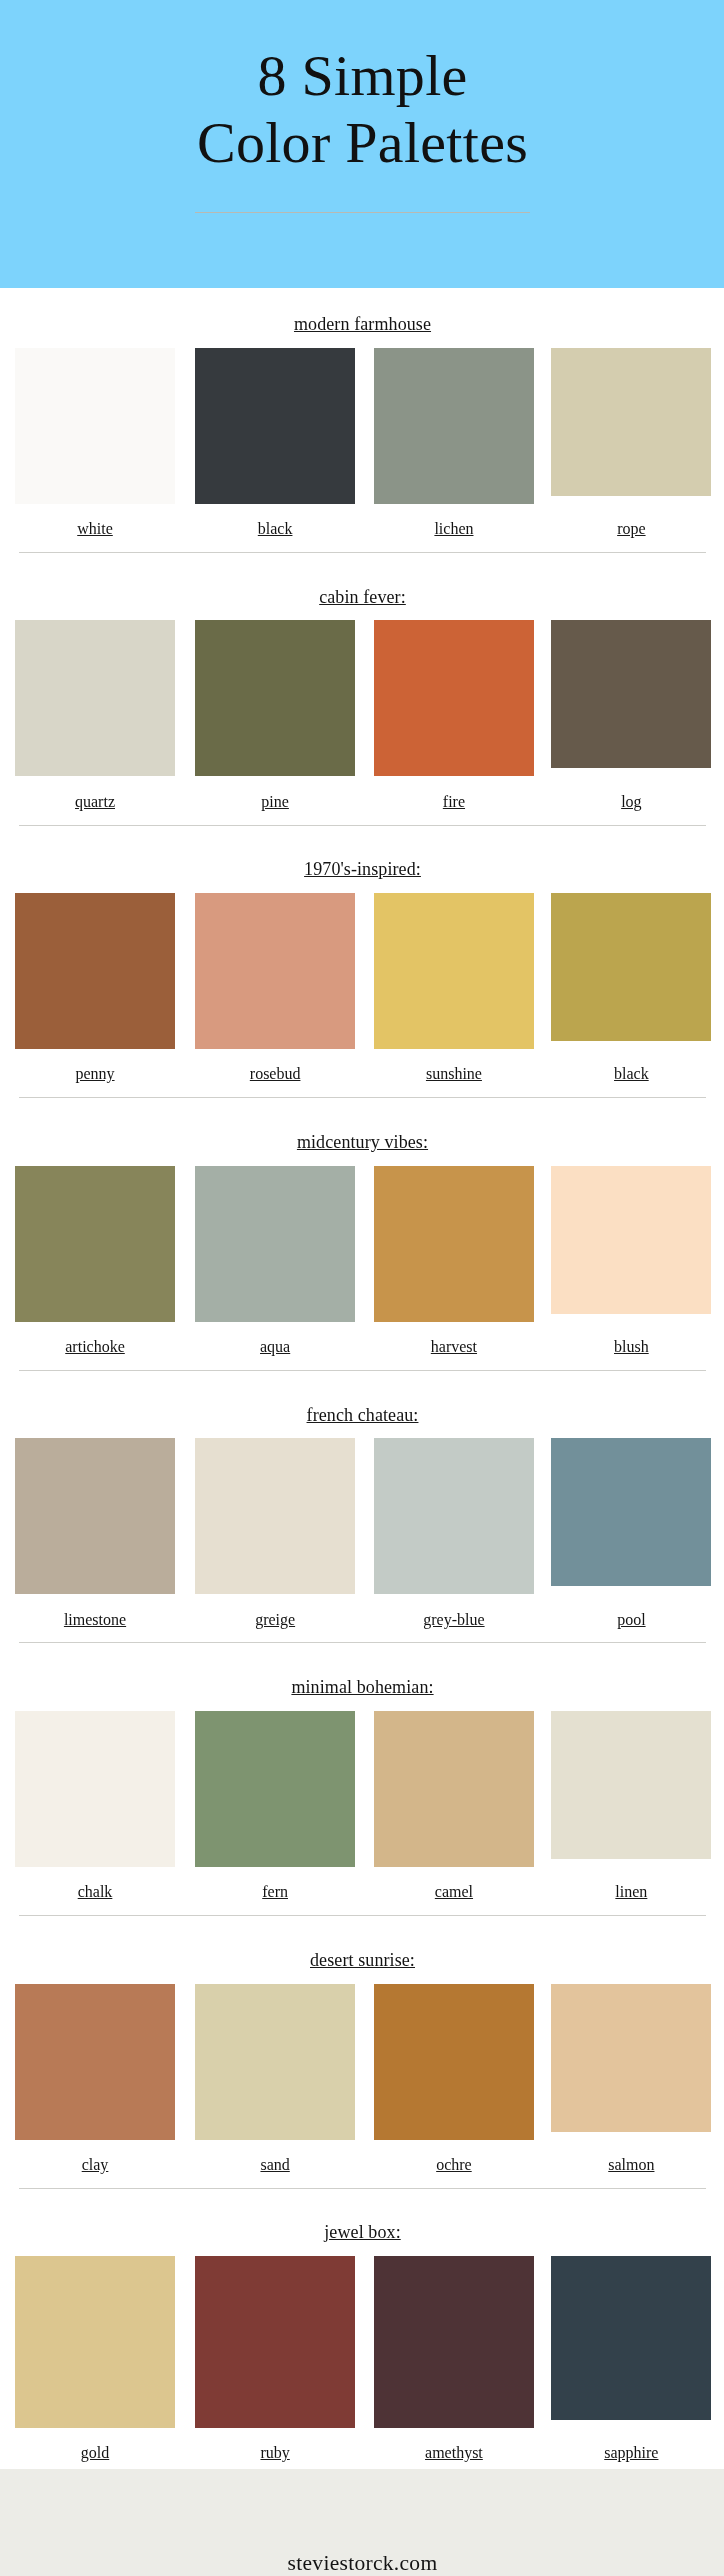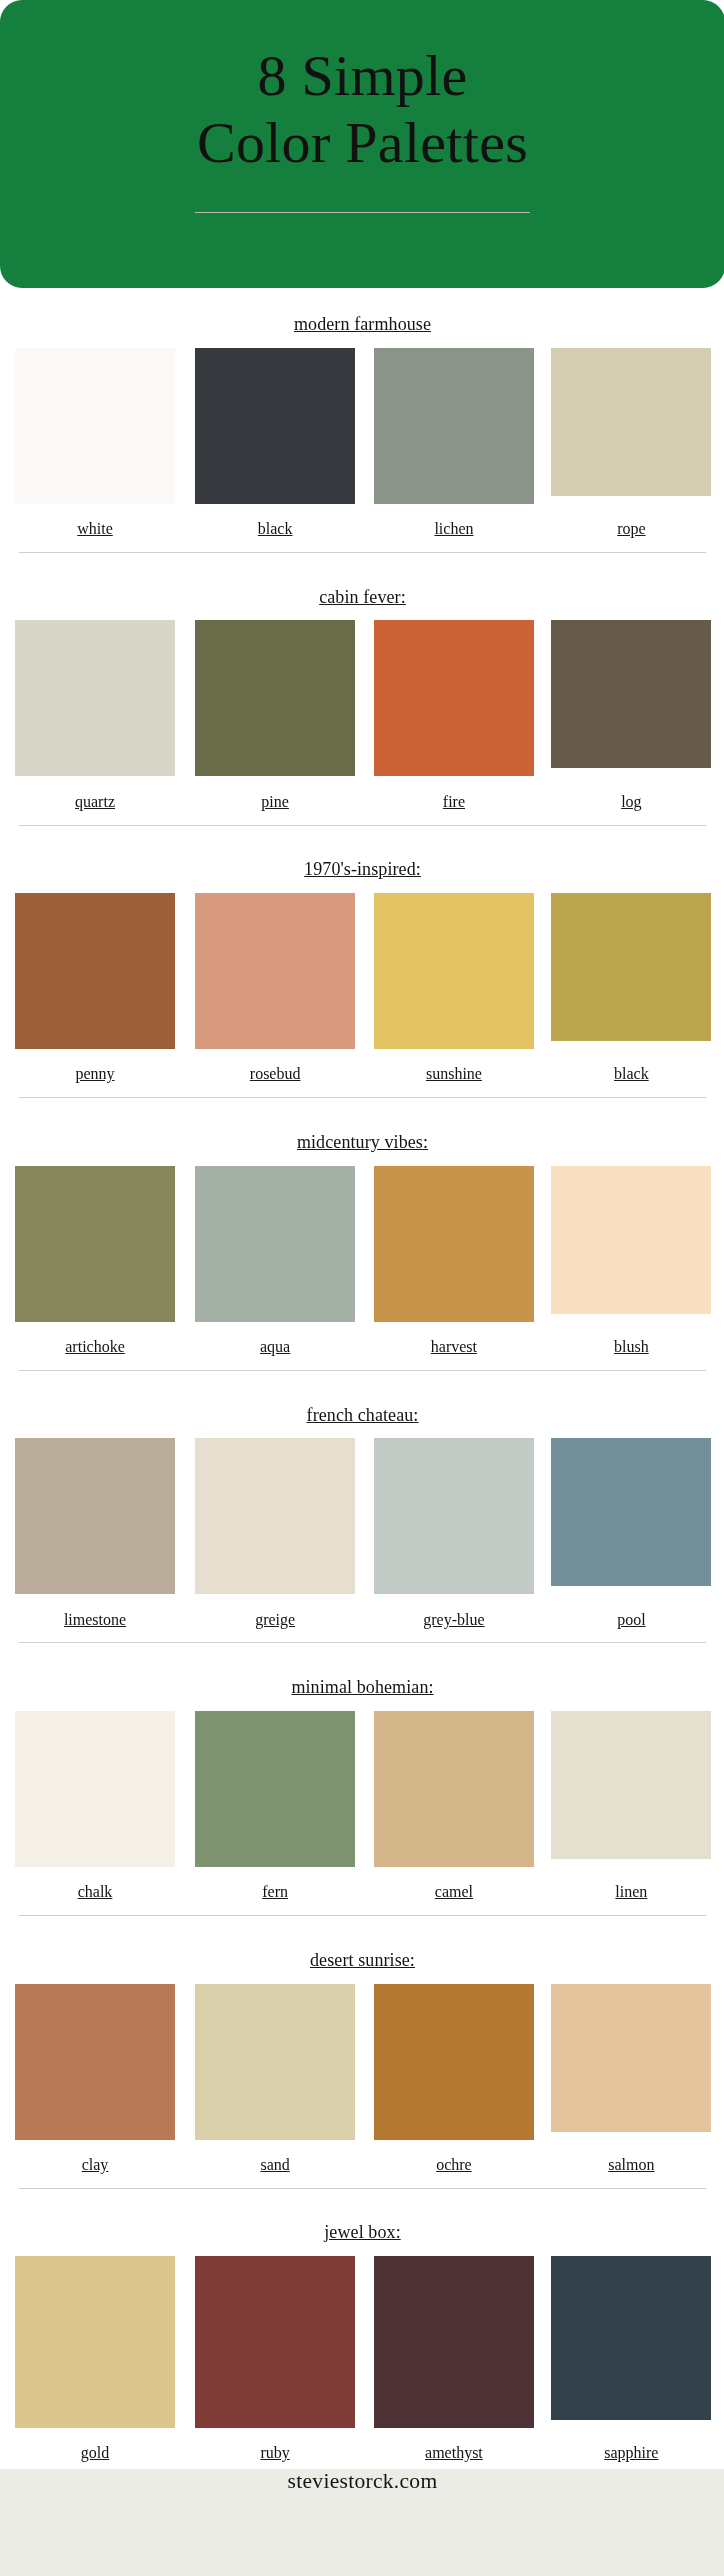--- a/index.html
+++ b/index.html
@@ -119,35 +119,35 @@
   .swatch-row > .swatch-cell:nth-child(2) { margin-left: 10.7px; }
   .swatch-row > .swatch-cell:nth-child(3) { margin-left: 9.4px; justify-content: center; }
   .swatch-row > .swatch-cell:nth-child(4) { margin-left: 8px; margin-right: -5.4px; gap: 8px; }
 
   
   .footer {
     background: #ececE7;
     height: 107px;
     flex: 0 0 107px;
     display: flex;
-    align-items: flex-start;
+    align-items: flex-end;
     justify-content: center;
   }
   .footer-text {
     font-size: 21.5px;
     letter-spacing: 0.3px;
     color: #141414;
   }
 </style>
 </head>
 <body>
 
 <div class="page">
 
-  <div class="header" style="background: #15803d; border-radius: 22px;">
+  <div class="header" style="background: #7dd3fc;">
     <h1 class="header-title">
       <span class="line">8 Simple</span>
       <span class="line">Color Palettes</span>
     </h1>
     <div class="header-rule" style="background: rgb(185, 185, 178);"></div>
   </div>
 
   <div class="sections">
 
     <section class="palette">

